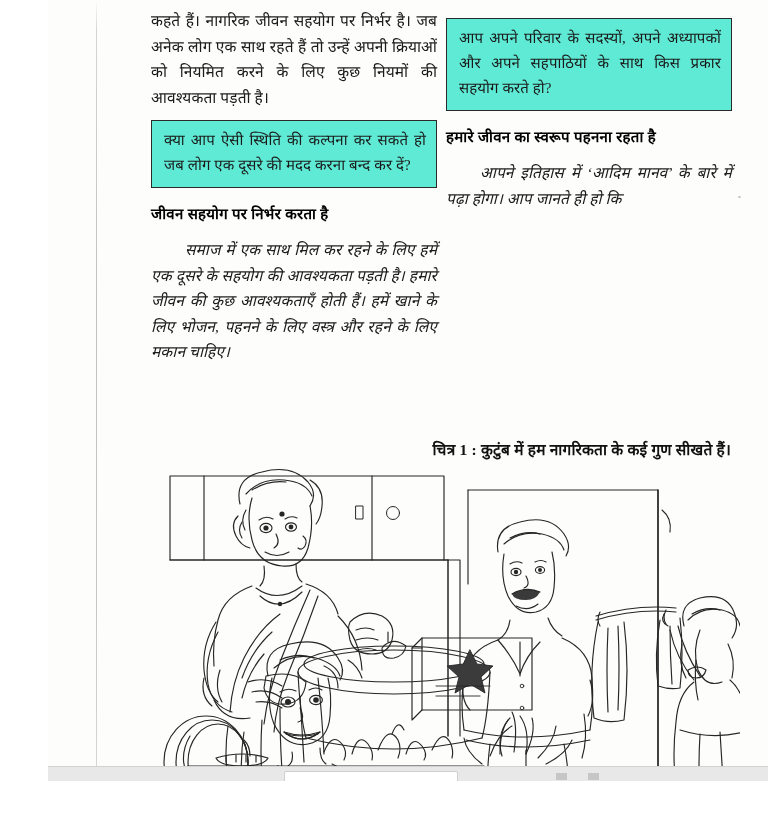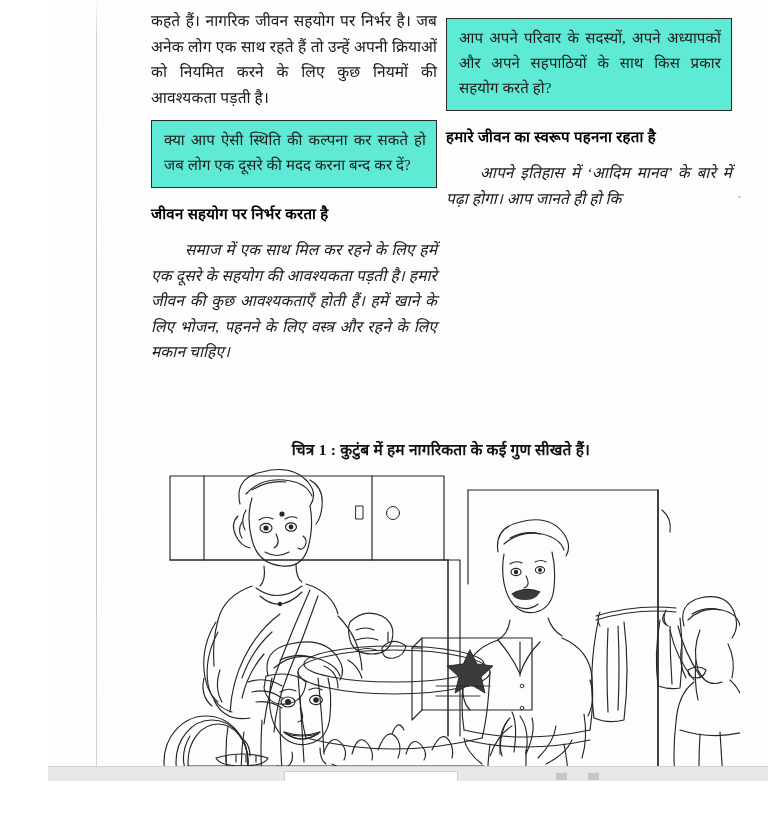--- a/index.html
+++ b/index.html
@@ -85,21 +85,21 @@
     letter-spacing: .3px;
     color: #000;
   }
 
   
   .caption {
     position: absolute;
     left: 103px;
     top: 438px;
     width: 580px;
-    text-align: center;
+    text-align: right;
     font-size: 15.5px;
     font-weight: bold;
     color: #111;
     letter-spacing: .2px;
   }
 
   
   #figure {
     position: absolute;
     left: 112px;

